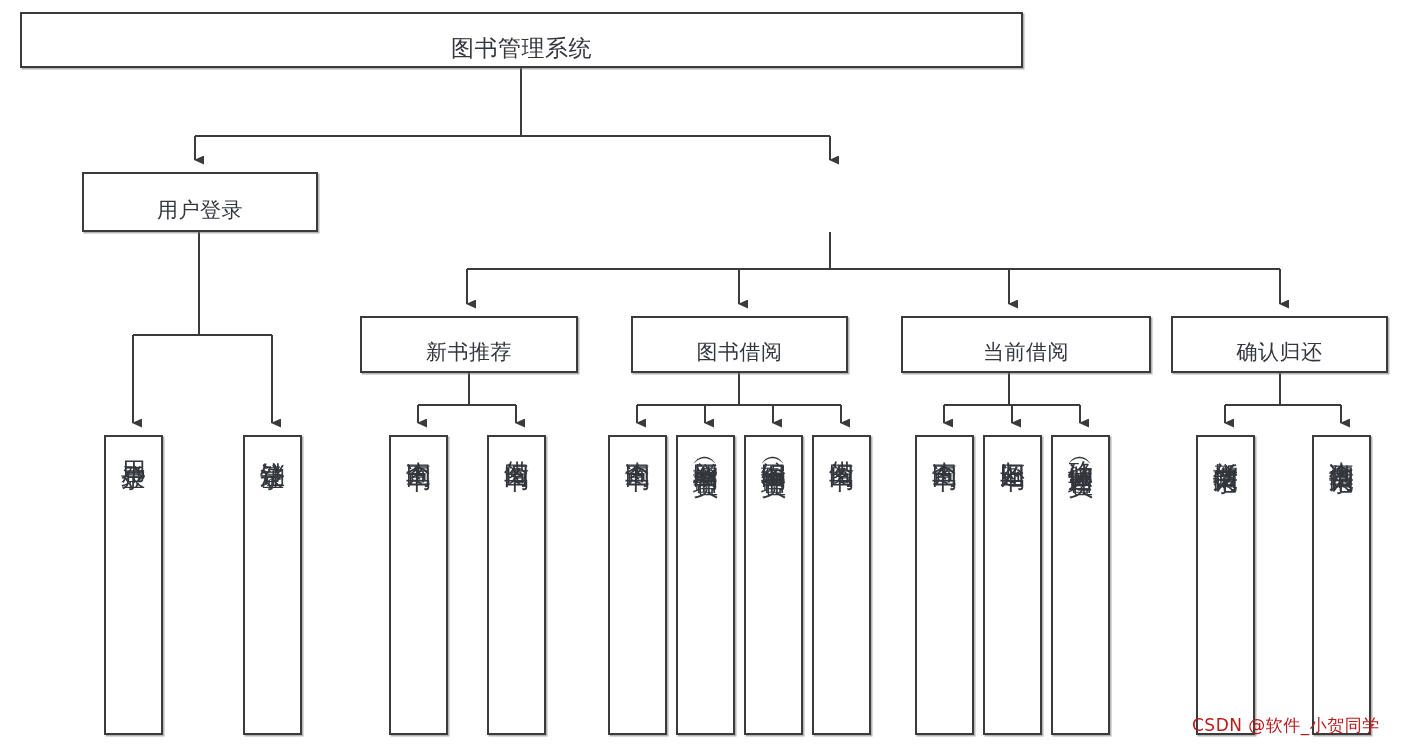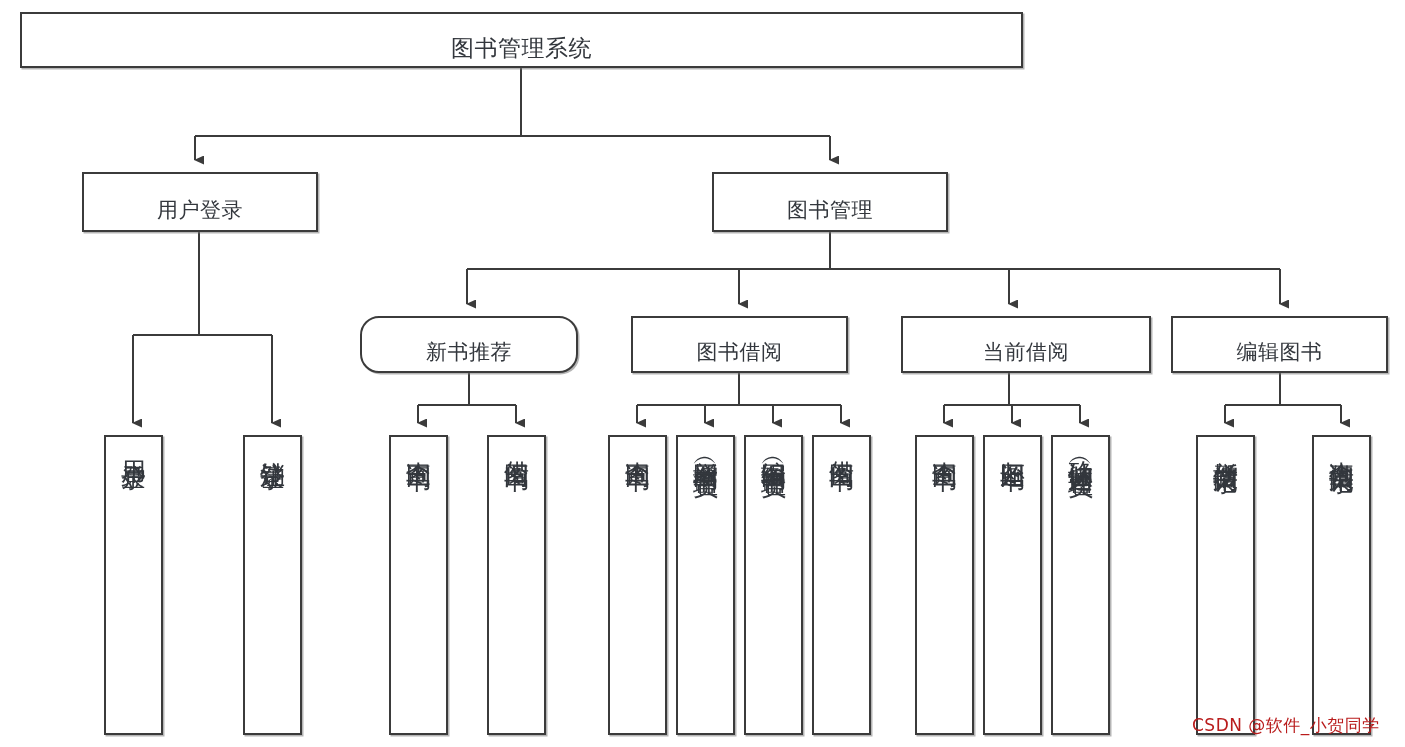--- a/index.html
+++ b/index.html
@@ -133,38 +133,35 @@
   </svg>
 
   <div class="node horiz title" style="left:20px; top:12px; width:1003px; height:56px;">
     <span class="lbl">图书管理系统</span>
   </div>
 
   <div class="node horiz" style="left:82px; top:172px; width:236px; height:60px;">
     <span class="lbl">用户登录</span>
   </div>
 
-  <div class="node horiz" style="left:712px; top:172px; width:236px; height:60px;">
-    <span class="lbl">图书管理</span>
-  </div>
-
-  <div class="node horiz" style="left:360px; top:316px; width:218px; height:57px;border-radius:19px;">
+
+  <div class="node horiz" style="left:360px; top:316px; width:218px; height:57px;">
     <span class="lbl">新书推荐</span>
   </div>
 
   <div class="node horiz" style="left:631px; top:316px; width:217px; height:57px;">
     <span class="lbl">图书借阅</span>
   </div>
 
   <div class="node horiz" style="left:901px; top:316px; width:250px; height:57px;">
     <span class="lbl">当前借阅</span>
   </div>
 
   <div class="node horiz" style="left:1171px; top:316px; width:217px; height:57px;">
-    <span class="lbl">编辑图书</span>
+    <span class="lbl">确认归还</span>
   </div>
 
   <div class="node vert" style="left:104px; top:435px; width:59px; height:300px;">
     <span class="lbl">用户登录</span>
   </div>
 
   <div class="node vert" style="left:243px; top:435px; width:59px; height:300px;">
     <span class="lbl">注销登录</span>
   </div>
 

